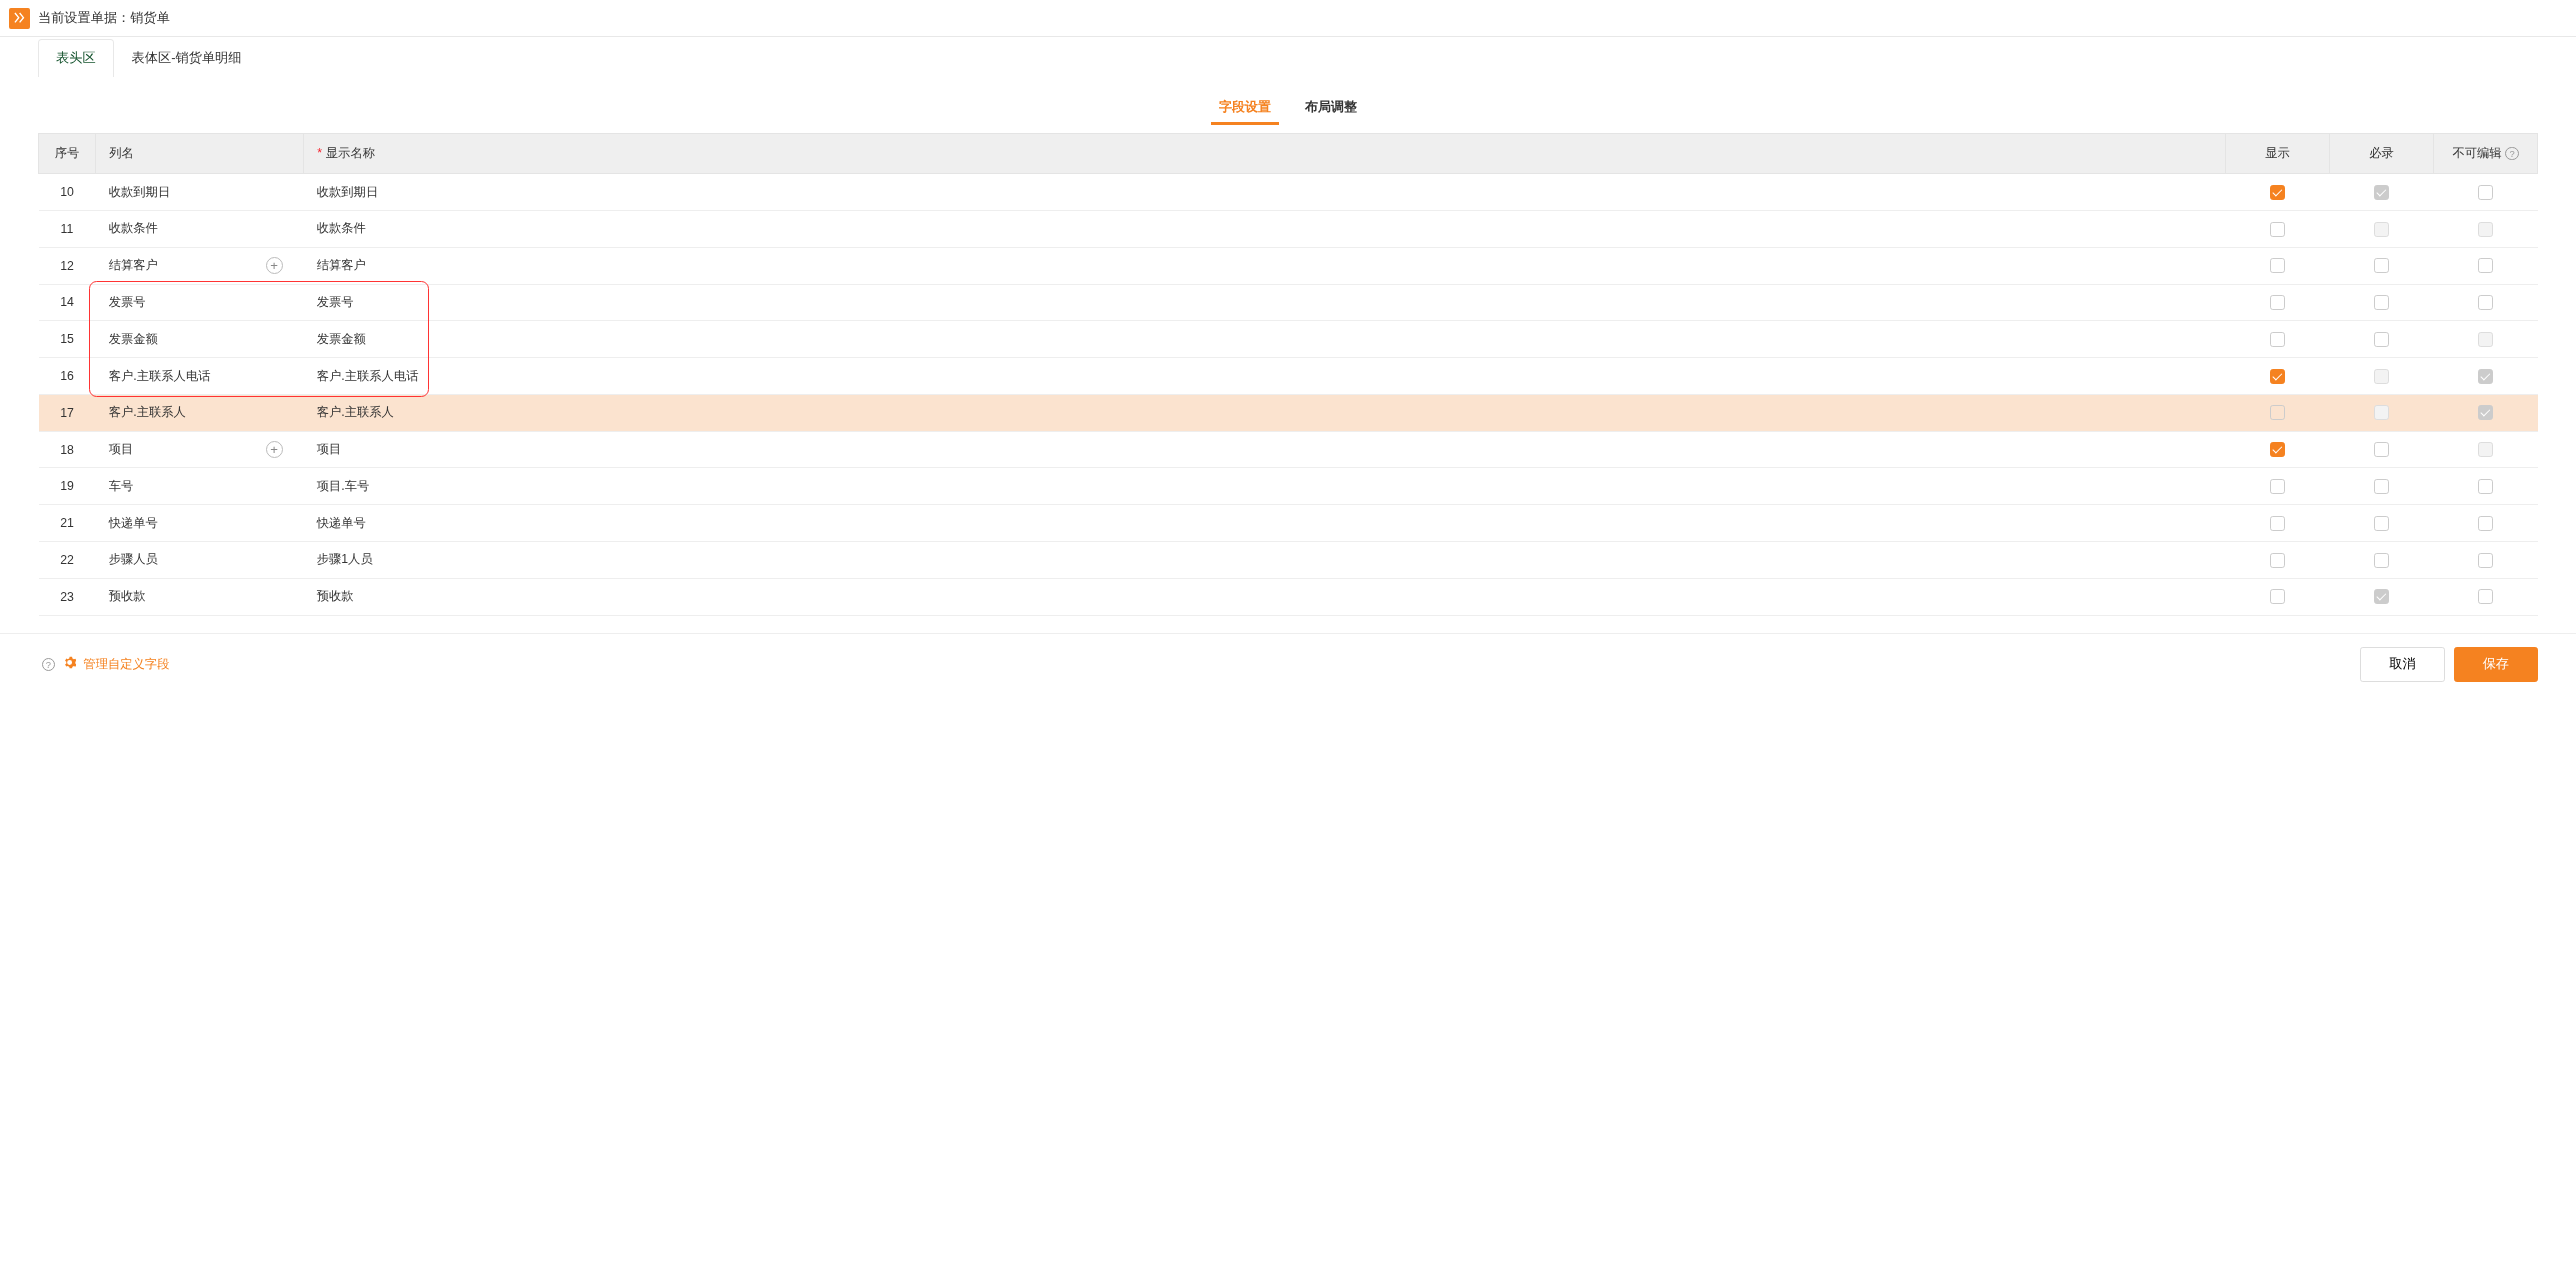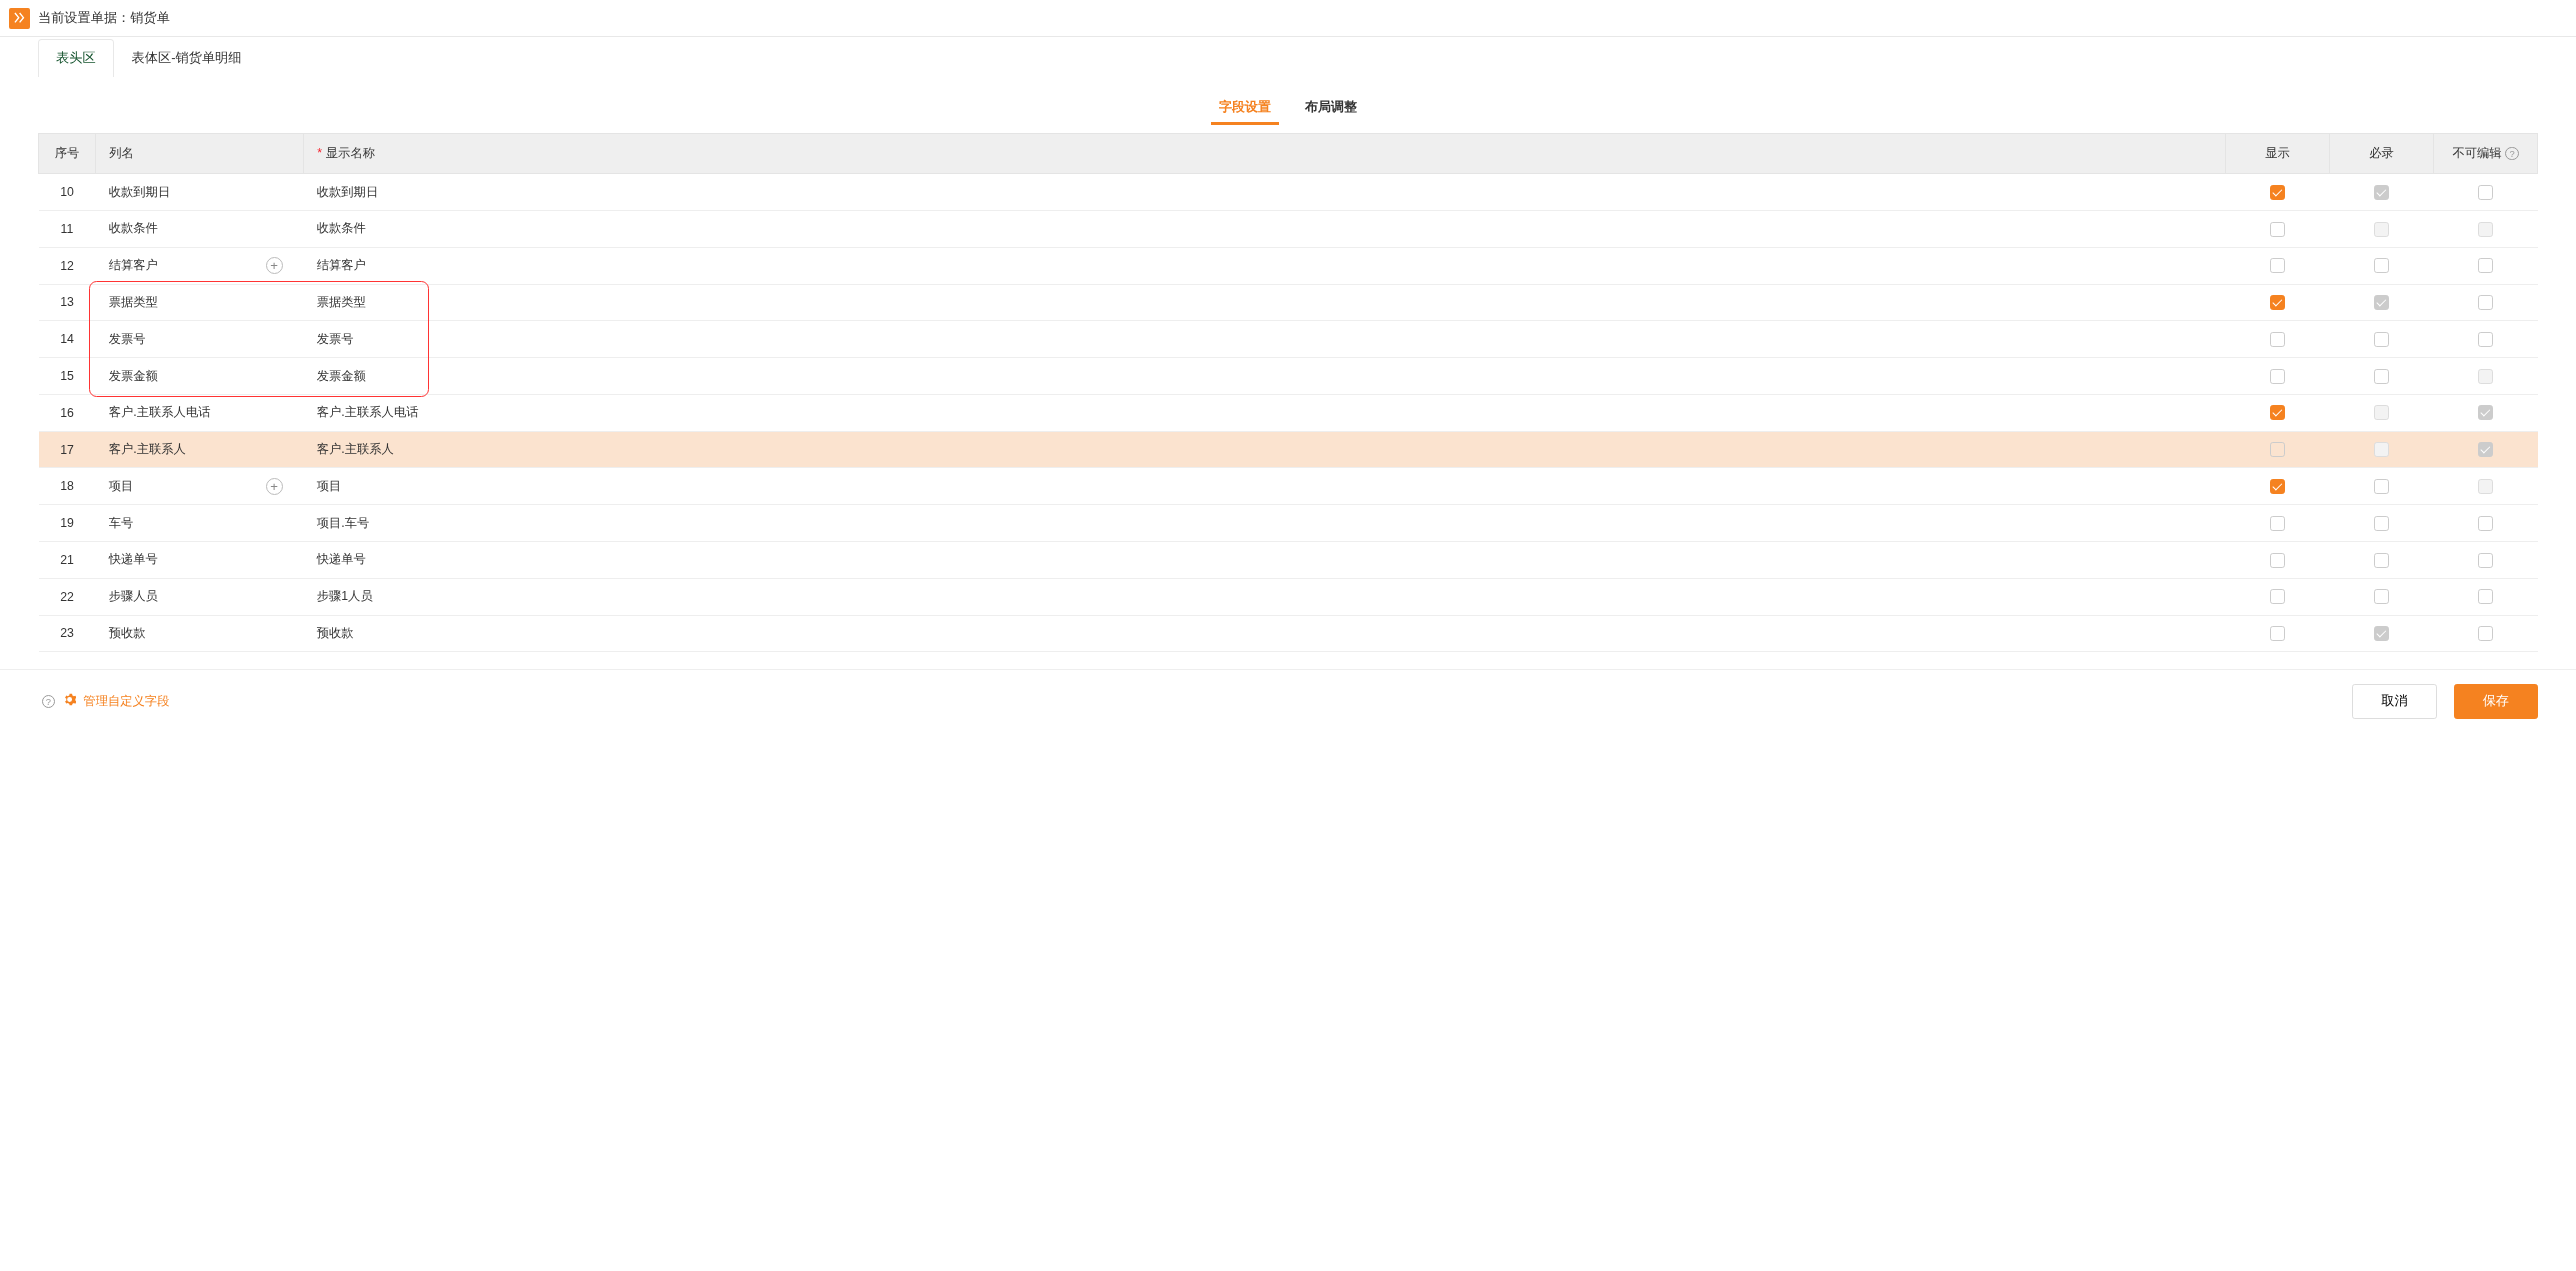--- a/index.html
+++ b/index.html
@@ -31,21 +31,21 @@
 .chk { appearance: none; width: 15px; height: 15px; border: 0.9px solid #ccc; border-radius: 2.8px; display: inline-block; position: relative; cursor: pointer; vertical-align: middle; }
 .chk.checked { background: #f58220; border-color: #f58220; }
 .chk.checked::after { content: ""; position: absolute; left: 3.8px; top: 0.9px; width: 3.8px; height: 7.6px; border: solid #fff; border-width: 0 1.9px 1.9px 0; transform: rotate(45deg); }
 .chk.checked.disabled { background: #ccc; border-color: #ccc; }
 .chk.disabled { background: #f3f3f3; border-color: #ddd; cursor: not-allowed; }
 .help-icon { display: inline-flex; width: 13.2px; height: 13.2px; border: 0.9px solid #999; border-radius: 50%; align-items: center; justify-content: center; font-size: 9.4px; color: #999; margin-left: 3.8px; cursor: pointer; }
 .footer { display: flex; justify-content: space-between; align-items: center; padding: 13.2px 38px; border-top: 0.9px solid #eee; margin-top: 17px; }
 .footer-left { display: flex; align-items: center; gap: 7.6px; }
 .gear-icon { color: #f58220; }
 .link { color: #f58220; cursor: pointer; font-size: 12.3px; }
-.footer-right { display: flex; gap: 17px; }
+.footer-right { display: flex; gap: 9px; }
 .btn { padding: 7.6px 28px; font-size: 13.2px; border-radius: 2.8px; cursor: pointer; border: 0.9px solid #ddd; background: #fff; }
 .btn.primary { background: #f58220; border-color: #f58220; color: #fff; }
 .highlight-box-outer { position: relative; }
 .highlight-box { position: absolute; border: 1.9px solid #f33; border-radius: 7.6px; pointer-events: none; }
 </style>
 </head>
 <body>
 
 <div class="container">
   <div class="header-bar">
@@ -111,32 +111,20 @@
                 <span>结算客户</span>
                 <span class="add-circle">+</span>
               </div>
             </td>
             <td>结算客户</td>
             <td class="center"><span class="chk"></span></td>
             <td class="center"><span class="chk"></span></td>
             <td class="center"><span class="chk"></span></td>
           </tr>
           <tr>
-            <td class="col-num">13</td>
-            <td>
-              <div class="name-cell">
-                <span>票据类型</span>
-              </div>
-            </td>
-            <td>票据类型</td>
-            <td class="center"><span class="chk checked"></span></td>
-            <td class="center"><span class="chk checked disabled"></span></td>
-            <td class="center"><span class="chk"></span></td>
-          </tr>
-          <tr>
             <td class="col-num">14</td>
             <td>
               <div class="name-cell">
                 <span>发票号</span>
               </div>
             </td>
             <td>发票号</td>
             <td class="center"><span class="chk"></span></td>
             <td class="center"><span class="chk"></span></td>
             <td class="center"><span class="chk"></span></td>

